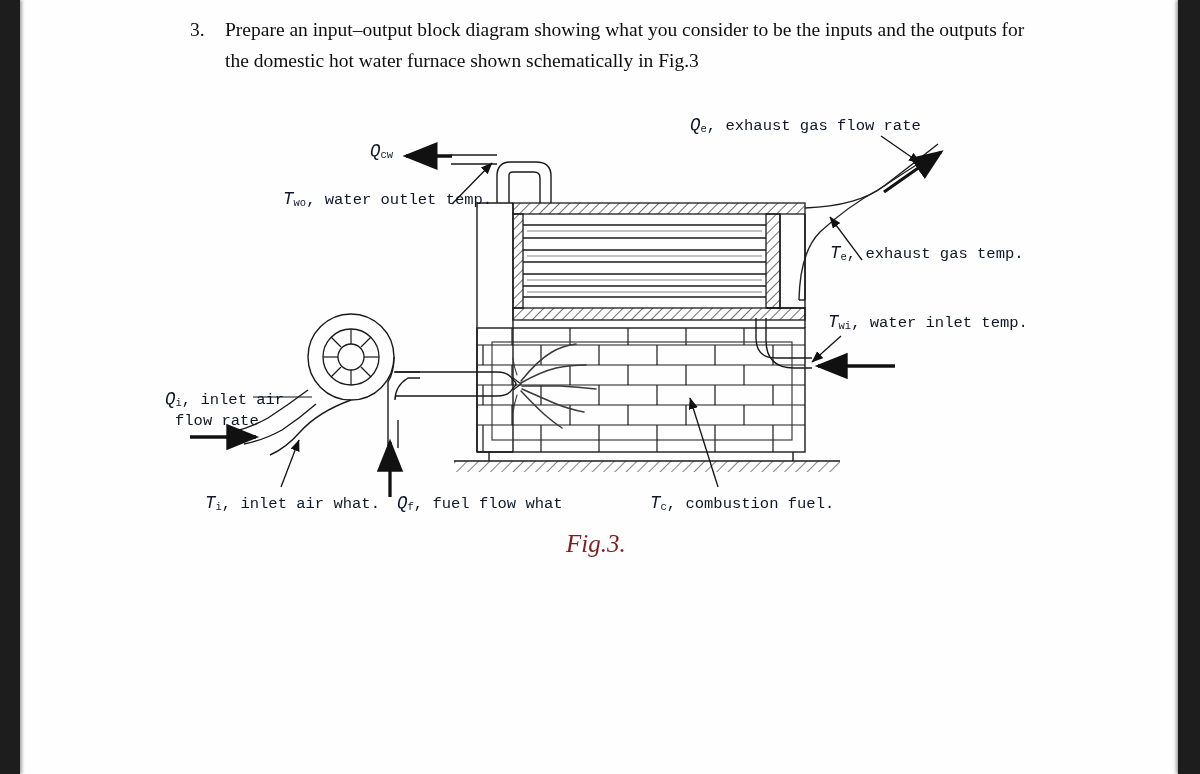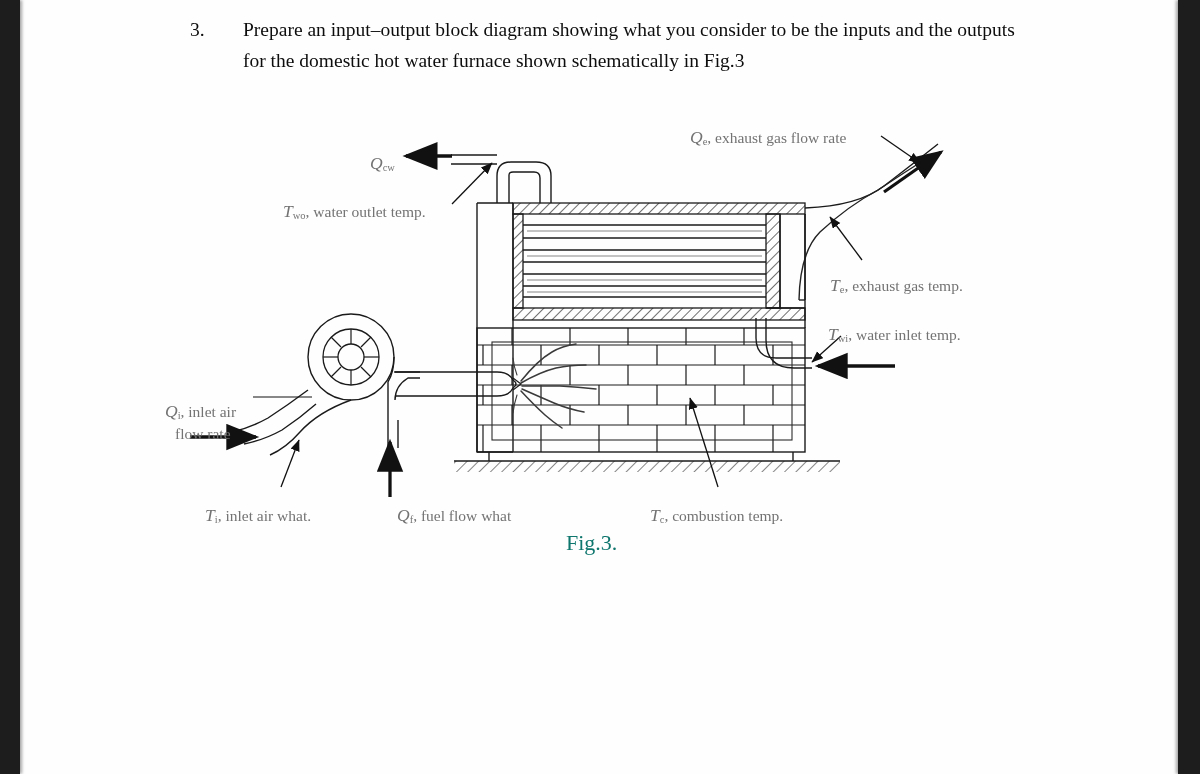--- a/index.html
+++ b/index.html
@@ -14,35 +14,35 @@
   .scan-edge{position:absolute;top:0;bottom:0;background:#1d1d1d;z-index:40;}
   .scan-edge.left{left:0;width:20px;box-shadow:2px 0 3px rgba(0,0,0,.35);}
   .scan-edge.right{right:0;width:22px;box-shadow:-2px 0 3px rgba(0,0,0,.35);}
 
   
   #question{
     position:absolute;left:190px;top:14px;width:845px;
     color:#0d0d0d;font-size:19.5px;line-height:31px;
   }
   #question .qnum{position:absolute;left:0;top:0;width:32px;}
-  #question .qbody{display:block;margin-left:53px;}
+  #question .qbody{display:block;margin-left:35px;}
 
   
   #figure{position:absolute;left:0;top:0;width:1200px;height:774px;}
   #figure svg{position:absolute;left:0;top:0;}
 
   
   .lbl{
-    position:absolute;color:#737373;font-size:15.5px;line-height:18px;
-    font-family:Liberation Serif, serif;white-space:nowrap;margin-top:12px;
+    position:absolute;color:#0f172a;font-size:15.5px;line-height:18px;
+    font-family:Liberation Mono, monospace;white-space:nowrap;
   }
   .lbl sub{font-size:10.5px;font-style:normal;vertical-align:-2px;}
   .sym{font-style:italic;font-size:17.5px;}
   #cap{
-    position:absolute;left:566px;top:530px;font-size:22px;color:#0f766e;
+    position:absolute;left:566px;top:530px;font-size:25px;color:#7f1d1d;font-style:italic;
   }
 </style>
 </head>
 <body>
 
 <div id="page">
 
   <div class="scan-edge left"></div>
   <div class="scan-edge right"></div>
 
@@ -259,21 +259,21 @@
     </div>
 
     <div class="lbl" style="left:283px;top:190px;">
       <span class="sym">T</span><sub>wo</sub><span>, water outlet temp.</span>
     </div>
 
     <div class="lbl" style="left:690px;top:116px;">
       <span class="sym">Q</span><sub>e</sub><span>, exhaust gas flow rate</span>
     </div>
 
-    <div class="lbl" style="left:830px;top:264px;text-align:center;">
+    <div class="lbl" style="left:830px;top:244px;text-align:center;">
       <span class="sym">T</span><sub>e</sub><span>, exhaust gas temp.</span>
     </div>
 
     <div class="lbl" style="left:828px;top:313px;">
       <span class="sym">T</span><sub>wi</sub><span>, water inlet temp.</span>
     </div>
 
 
     <div class="lbl" style="left:165px;top:390px;">
       <span class="sym">Q</span><sub>i</sub><span>, inlet air</span>
@@ -282,19 +282,19 @@
 
     <div class="lbl" style="left:205px;top:494px;">
       <span class="sym">T</span><sub>i</sub><span>, inlet air what.</span>
     </div>
 
     <div class="lbl" style="left:397px;top:494px;">
       <span class="sym">Q</span><sub>f</sub><span>, fuel flow what</span>
     </div>
 
     <div class="lbl" style="left:650px;top:494px;">
-      <span class="sym">T</span><sub>c</sub><span>, combustion temp.</span>
+      <span class="sym">T</span><sub>c</sub><span>, combustion fuel.</span>
     </div>
 
     <div id="cap">Fig.3.</div>
   </div>
 
 </div>
 
 </body></html>

